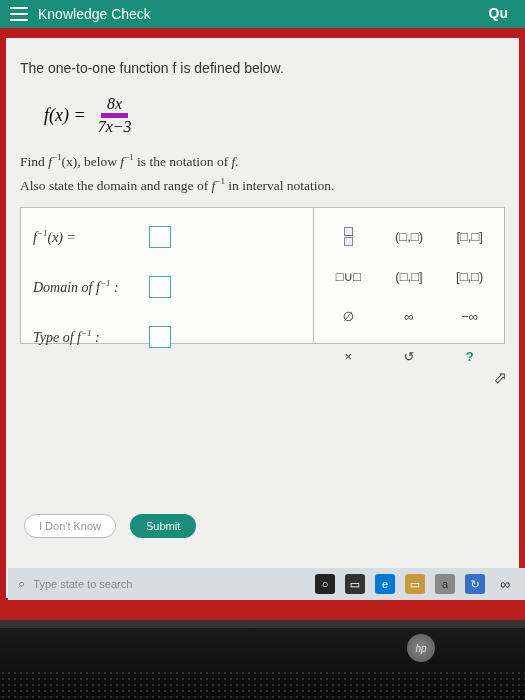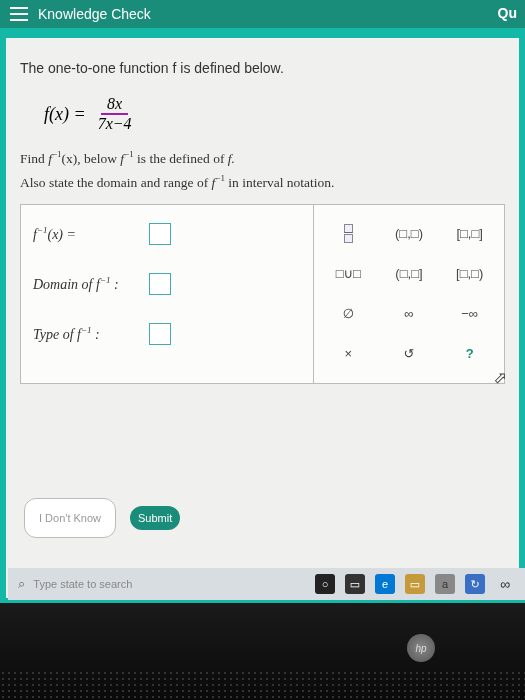--- a/index.html
+++ b/index.html
@@ -8,40 +8,40 @@
     height: 700px;
     background: #333;
     font-family: Arial, sans-serif;
     overflow: hidden;
     position: relative;
   }
   .screen {
     position: absolute;
     top: 0; left: 0;
     width: 525px; height: 620px;
-    background: #14b8a6;
+    background: #b91c1c;
     overflow: hidden;
   }
   .header {
     height: 28px;
     background: #1a8c7a;
     color: #fff;
     display: flex;
     align-items: center;
     padding: 0 10px;
     font-size: 14px;
   }
   .menu-icon {
     width: 18px; height: 14px;
     margin-right: 10px;
     display: flex; flex-direction: column; justify-content: space-between;
   }
   .menu-icon div { height: 2px; background: #fff; }
   .qu {
-    position: absolute; right: 8px; top: 5px;
+    position: absolute; right: 17px; top: 5px;
     color: #fff; font-size: 14px; font-weight: bold;
   }
   .content-card {
     background: #f0f0ee;
     margin: 10px 6px 0 6px;
     padding: 20px 14px 10px 14px;
     height: 560px;
     position: relative;
   }
   .problem-text { font-size: 14px; color: #333; line-height: 1.5; }
@@ -49,31 +49,31 @@
     font-family: 'Times New Roman', serif;
     font-style: italic;
     font-size: 18px;
     margin: 16px 0 16px 24px;
     display: flex; align-items: center;
   }
   .frac {
     display: inline-flex; flex-direction: column; align-items: center;
     font-size: 16px; margin-left: 6px;
   }
-  .frac .num { border-bottom: 2px solid #a21caf; padding: 0 6px; }
+  .frac .num { border-bottom: 5px solid #a21caf; padding: 0 6px; }
   .frac .den { padding: 0 6px; }
   .instr { font-size: 13.5px; color: #333; margin: 6px 0; font-family: 'Times New Roman', serif; }
   .instr .it { font-style: italic; font-family: 'Times New Roman', serif; }
   .sup { font-size: 9px; vertical-align: super; }
   .answer-area {
     display: flex;
     border: 1px solid #bbb;
     margin-top: 14px;
     background: #fcfcfa;
-    height: 180px;
+    height: 137px;
   }
   .left-panel {
     flex: 1.3;
     padding: 18px 12px;
     border-right: 1px solid #bbb;
     display: flex; flex-direction: column; justify-content: flex-start; gap: 28px;
   }
   .ans-row { display: flex; align-items: center; font-size: 14px; color: #333; font-family: 'Times New Roman', serif; }
   .ans-label { min-width: 110px; font-style: italic; }
   .ans-box {
@@ -101,25 +101,25 @@
   .mini-frac .mn { border-bottom: 1px solid #666; padding: 0 3px; }
   .mini-box { display:inline-block; width:9px; height:9px; border:1px solid #888; background:#eef; }
   .action-row {
     position: absolute;
     bottom: 60px; left: 18px;
     display: flex; gap: 14px; align-items: center;
   }
   .btn-outline {
     border: 1px solid #bbb; background: #fff;
     color: #999; font-size: 11px;
-    padding: 13px 14px; border-radius: 12px;
+    padding: 5px 14px; border-radius: 12px;
   }
   .btn-submit {
     background: #1a8c7a; color: #fff;
-    font-size: 11px; padding: 6px 8px;
+    font-size: 11px; padding: 6px 16px;
     border-radius: 12px; border: none;
   }
   .taskbar {
     position: absolute; bottom: 20px; left: 8px; right: 0;
     height: 32px; background: #d8dde2;
     display: flex; align-items: center; padding: 0 10px;
     font-size: 11px; color: #888; gap: 8px;
   }
   .search-icon-tb { font-size: 13px; color: #666; }
   .tb-icons { margin-left: auto; display: flex; gap: 10px; align-items: center; }
@@ -129,21 +129,21 @@
     font-size: 11px; color: #fff;
   }
   .cursor-arrow {
     position: absolute;
     right: 12px; top: 330px;
     font-size: 16px; color: #333;
   }
   .laptop-base {
     position: absolute;
     bottom: 0; left: 0; right: 0;
-    height: 97px;
+    height: 72px;
     background: linear-gradient(#1a1a1a, #0a0a0a);
   }
   .hp-logo {
     position: absolute;
     bottom: 38px; right: 90px;
     width: 28px; height: 28px;
     border-radius: 50%;
     background: radial-gradient(circle, #888, #555);
     color: #ddd; font-size: 10px; font-style: italic;
     display: flex; align-items: center; justify-content: center;
@@ -169,26 +169,26 @@
     <span class="qu">Qu</span>
   </div>
 
   <div class="content-card">
     <div class="problem-text">The one-to-one function f is defined below.</div>
 
     <div class="formula">
       <span>f(x) =</span>
       <span class="frac">
         <span class="num">8x</span>
-        <span class="den">7x−4</span>
+        <span class="den">7x−3</span>
       </span>
     </div>
 
     <div class="instr">
-      <span>Find </span><span class="it">f</span><span class="sup">−1</span><span>(x), below </span><span class="it">f</span><span class="sup">−1</span><span> is the defined of </span><span class="it">f.</span>
+      <span>Find </span><span class="it">f</span><span class="sup">−1</span><span>(x), below </span><span class="it">f</span><span class="sup">−1</span><span> is the notation of </span><span class="it">f.</span>
     </div>
     <div class="instr">
       <span>Also state the domain and range of </span><span class="it">f</span><span class="sup">−1</span><span> in interval notation.</span>
     </div>
 
     <div class="answer-area">
       <div class="left-panel">
         <div class="ans-row">
           <span class="ans-label">
             <span class="it">f</span><span class="sup">−1</span><span>(x)  =</span>

